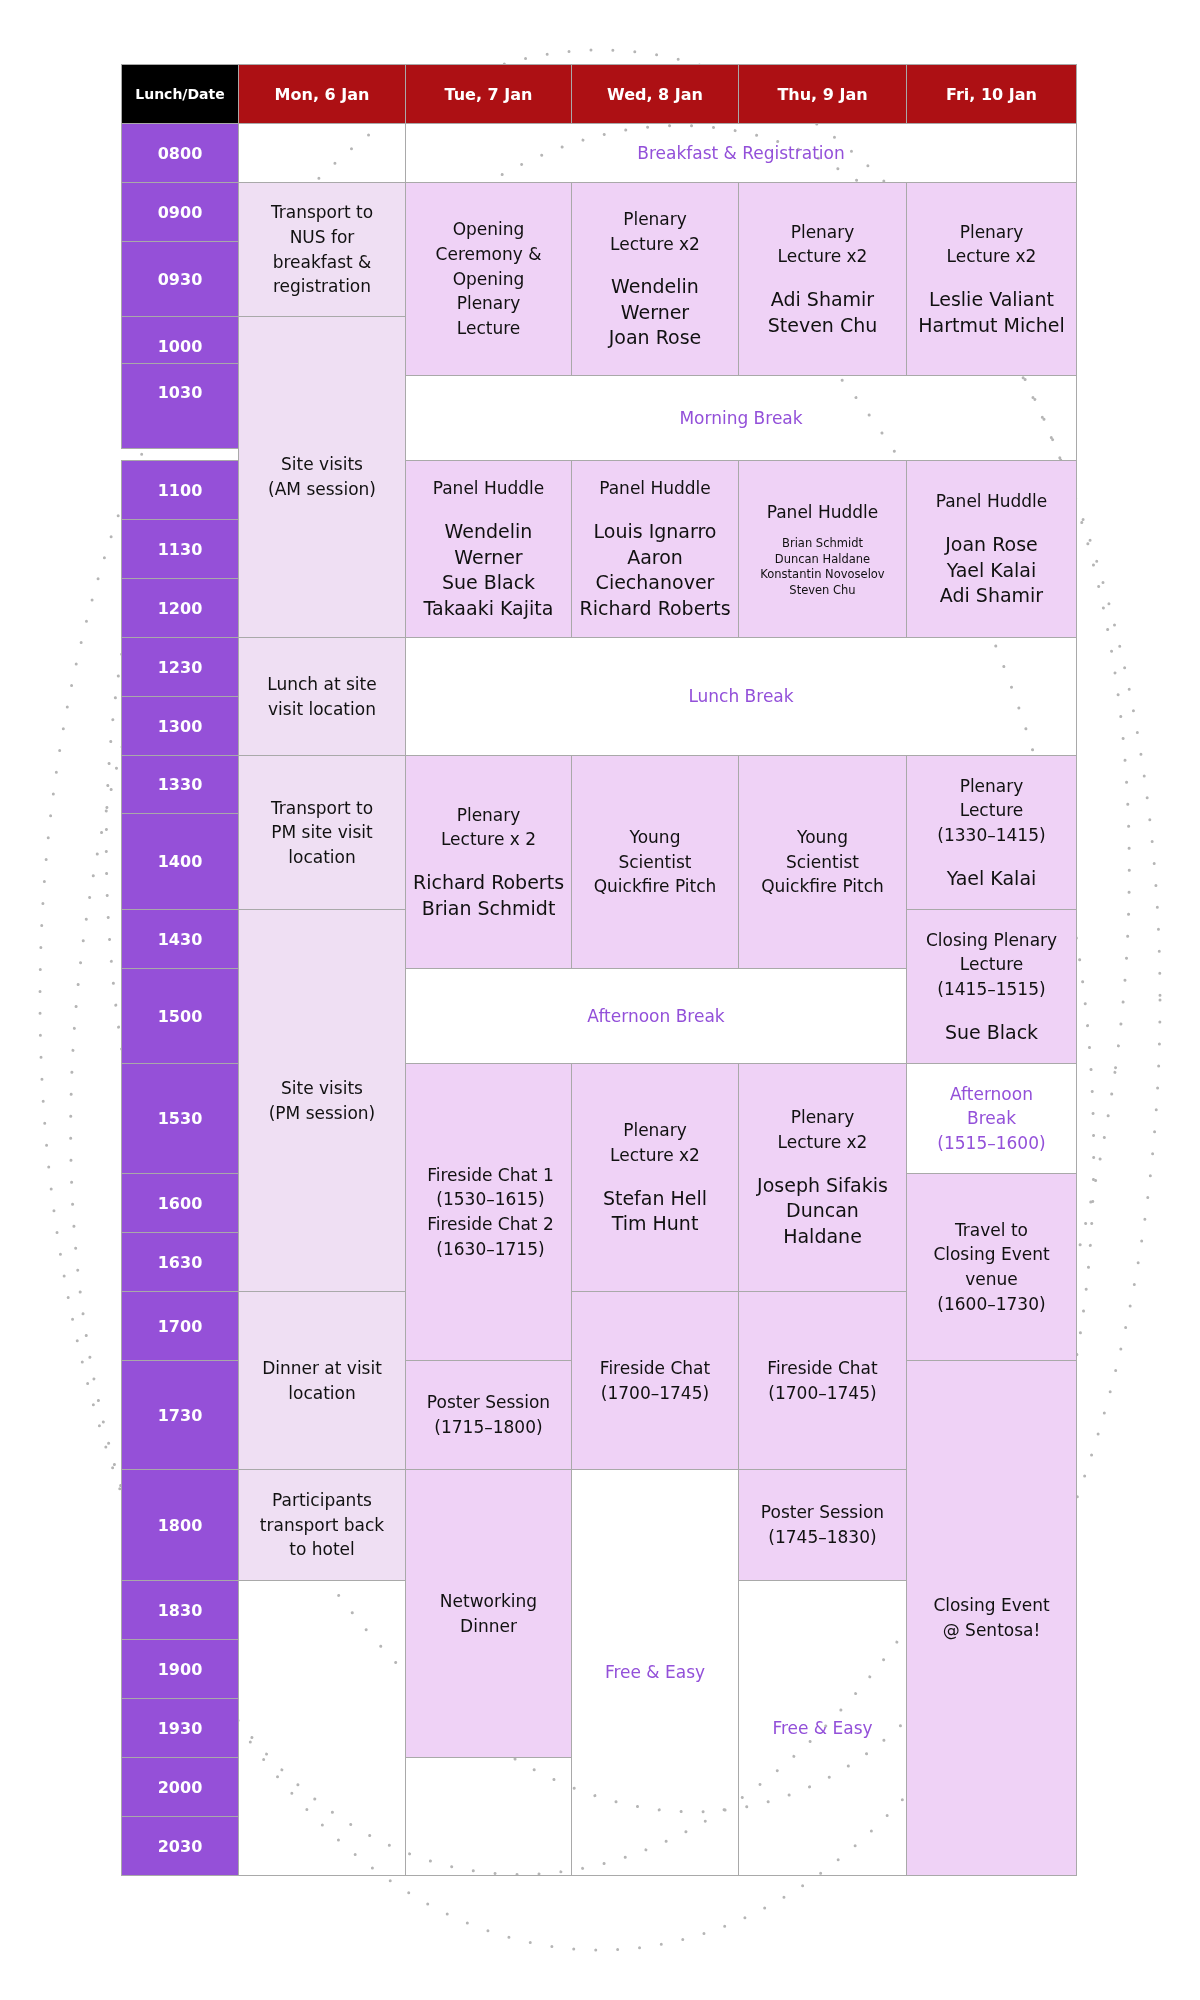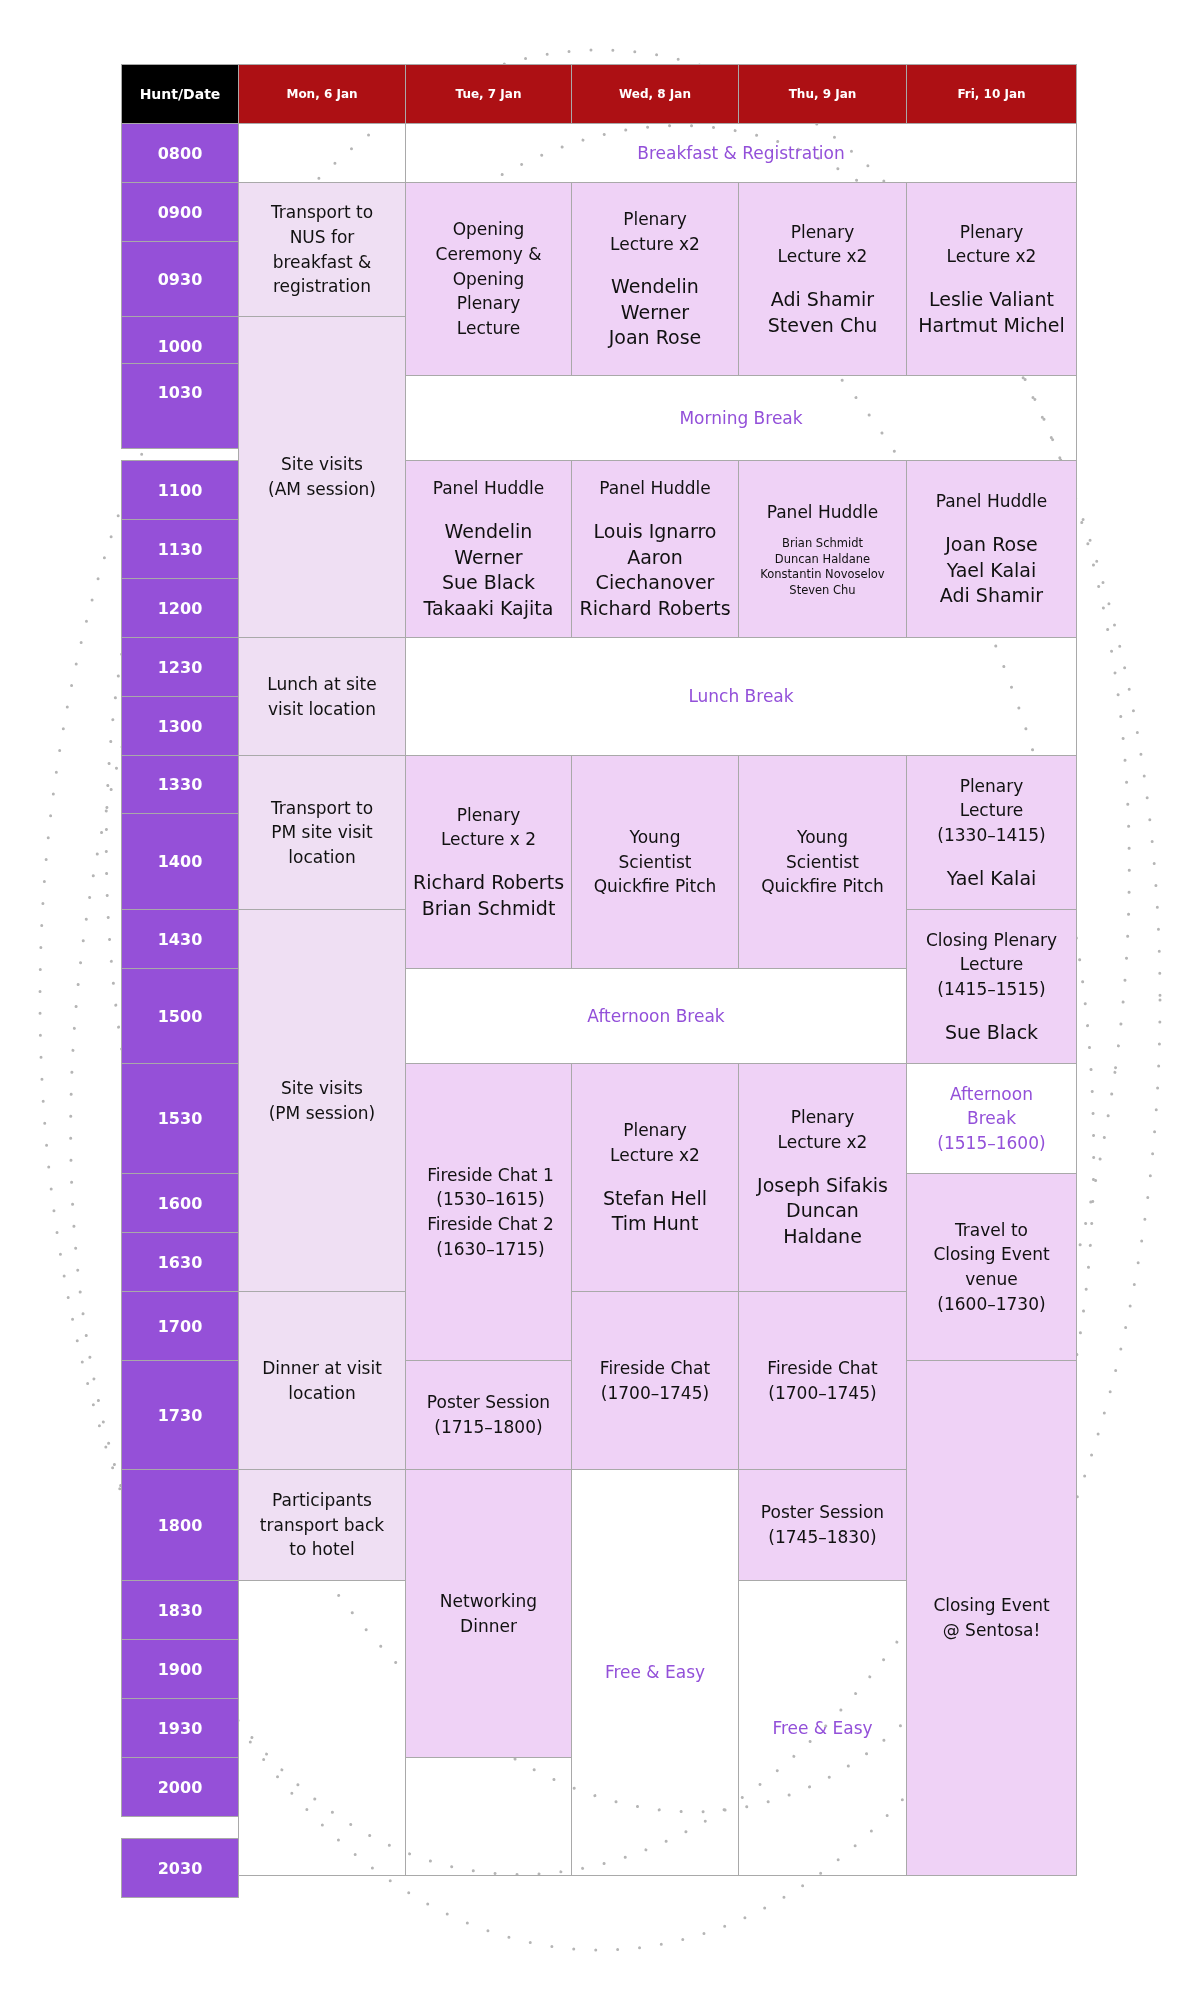--- a/index.html
+++ b/index.html
@@ -3,21 +3,21 @@
 <meta charset="utf-8">
 <style>
   html, body { margin:0; padding:0; }
   body { width:1200px; height:2000px; position:relative; background:#ffffff; overflow:hidden;
          font-family:"DejaVu Sans", "Liberation Sans", sans-serif; }
   #bg { position:absolute; left:0; top:0; width:1200px; height:2000px; z-index:0; }
   #grid { position:absolute; left:0; top:0; width:1200px; height:2000px; z-index:1; }
   .cell { position:absolute; box-sizing:border-box; border:1.5px solid #a9a9a9;
           display:flex; flex-direction:column; align-items:center; justify-content:center;
           text-align:center; color:#111; }
-  .hdr { background:#ad1014; color:#fff; font-weight:bold; font-size:12px; }
+  .hdr { background:#ad1014; color:#fff; font-weight:bold; font-size:16px; }
   .hdr.corner { background:#000; font-size:14px; }
   .time { background:#9550d8; color:#fff; font-weight:bold; font-size:16px; }
   .ev { font-size:17px; line-height:1.45; padding:0 6px; }
   .ev.mon { background:#efdff3; }
   .ev.pink { background:#efd2f6; }
   .ev.brk { background:rgba(255,255,255,0.0); color:#9350d9; }
   .ev.empty { background:transparent; }
   .title { white-space:pre-line; }
   .speakers { margin-top:18px; font-size:19px; line-height:1.35; white-space:pre-line; }
   .speakers.small { font-size:11.5px; margin-top:12px; }
@@ -28,21 +28,21 @@
 <svg id="bg" viewBox="0 0 1200 2000">
   <g fill="none" stroke="#b5b5b5" stroke-width="3" stroke-linecap="round" stroke-dasharray="0 22">
     <ellipse cx="600" cy="1000" rx="560" ry="950"></ellipse>
     <ellipse cx="600" cy="1000" rx="520" ry="880" transform="rotate(8 600 1000)"></ellipse>
     <ellipse cx="600" cy="1000" rx="480" ry="820" transform="rotate(-10 600 1000)"></ellipse>
   </g>
 </svg>
 
 <div id="grid">
 
-  <div class="cell hdr corner" style="left:121px;top:64px;width:118px;height:60px;">Hunt/Date</div>
+  <div class="cell hdr corner" style="left:121px;top:64px;width:118px;height:60px;">Lunch/Date</div>
   <div class="cell hdr" style="left:238px;top:64px;width:168px;height:60px;">Mon, 6 Jan</div>
   <div class="cell hdr" style="left:405px;top:64px;width:167px;height:60px;">Tue, 7 Jan</div>
   <div class="cell hdr" style="left:571px;top:64px;width:168px;height:60px;">Wed, 8 Jan</div>
   <div class="cell hdr" style="left:738px;top:64px;width:169px;height:60px;">Thu, 9 Jan</div>
   <div class="cell hdr" style="left:906px;top:64px;width:171px;height:60px;">Fri, 10 Jan</div>
 
   <div class="cell time" style="left:121px;top:123px;width:118px;height:60px;">0800</div>
   <div class="cell time" style="left:121px;top:182px;width:118px;height:60px;">0900</div>
   <div class="cell time" style="left:121px;top:241px;width:118px;height:76px;">0930</div>
   <div class="cell time" style="left:121px;top:316px;width:118px;height:60px;">1000</div>
@@ -59,21 +59,21 @@
   <div class="cell time" style="left:121px;top:1063px;width:118px;height:111px;">1530</div>
   <div class="cell time" style="left:121px;top:1173px;width:118px;height:60px;">1600</div>
   <div class="cell time" style="left:121px;top:1232px;width:118px;height:60px;">1630</div>
   <div class="cell time" style="left:121px;top:1291px;width:118px;height:70px;">1700</div>
   <div class="cell time" style="left:121px;top:1360px;width:118px;height:110px;">1730</div>
   <div class="cell time" style="left:121px;top:1469px;width:118px;height:112px;">1800</div>
   <div class="cell time" style="left:121px;top:1580px;width:118px;height:60px;">1830</div>
   <div class="cell time" style="left:121px;top:1639px;width:118px;height:60px;">1900</div>
   <div class="cell time" style="left:121px;top:1698px;width:118px;height:60px;">1930</div>
   <div class="cell time" style="left:121px;top:1757px;width:118px;height:60px;">2000</div>
-  <div class="cell time" style="left:121px;top:1816px;width:118px;height:60px;margin-top:22px;">2030</div>
+  <div class="cell time" style="left:121px;top:1816px;width:118px;height:60px;">2030</div>
 
   <div class="cell ev empty" style="left:238px;top:123px;width:168px;height:60px;"></div>
   <div class="cell ev mon" style="left:238px;top:182px;width:168px;height:135px;">
     <div class="title">Transport to
 NUS for
 breakfast &amp;
 registration</div>
     </div>
   <div class="cell ev mon" style="left:238px;top:316px;width:168px;height:322px;">
     <div class="title">Site visits

